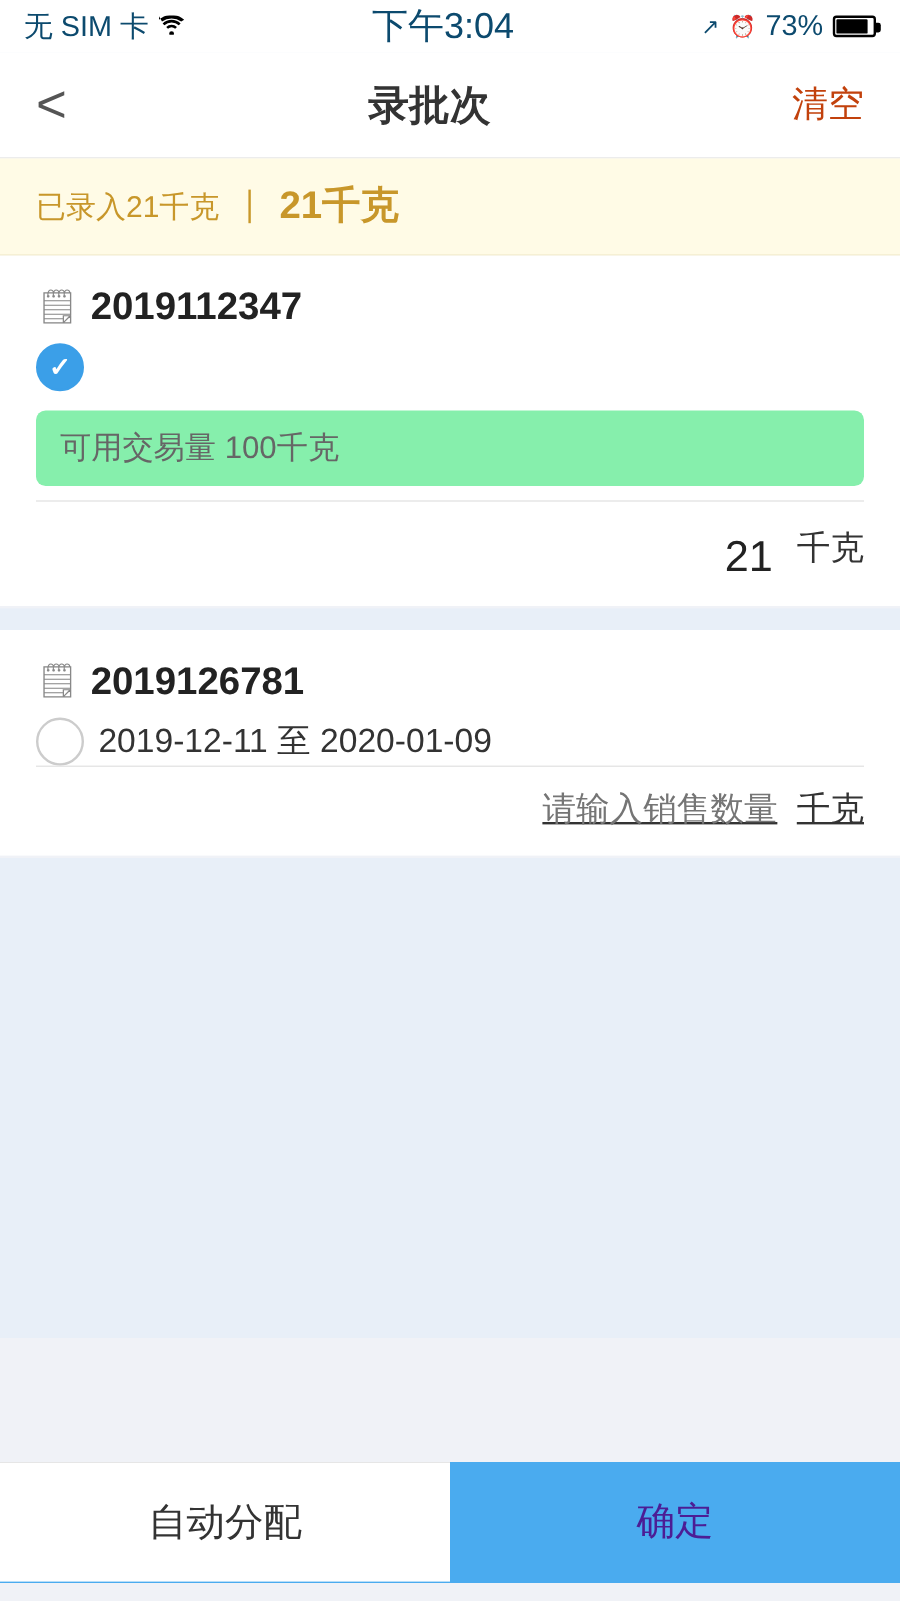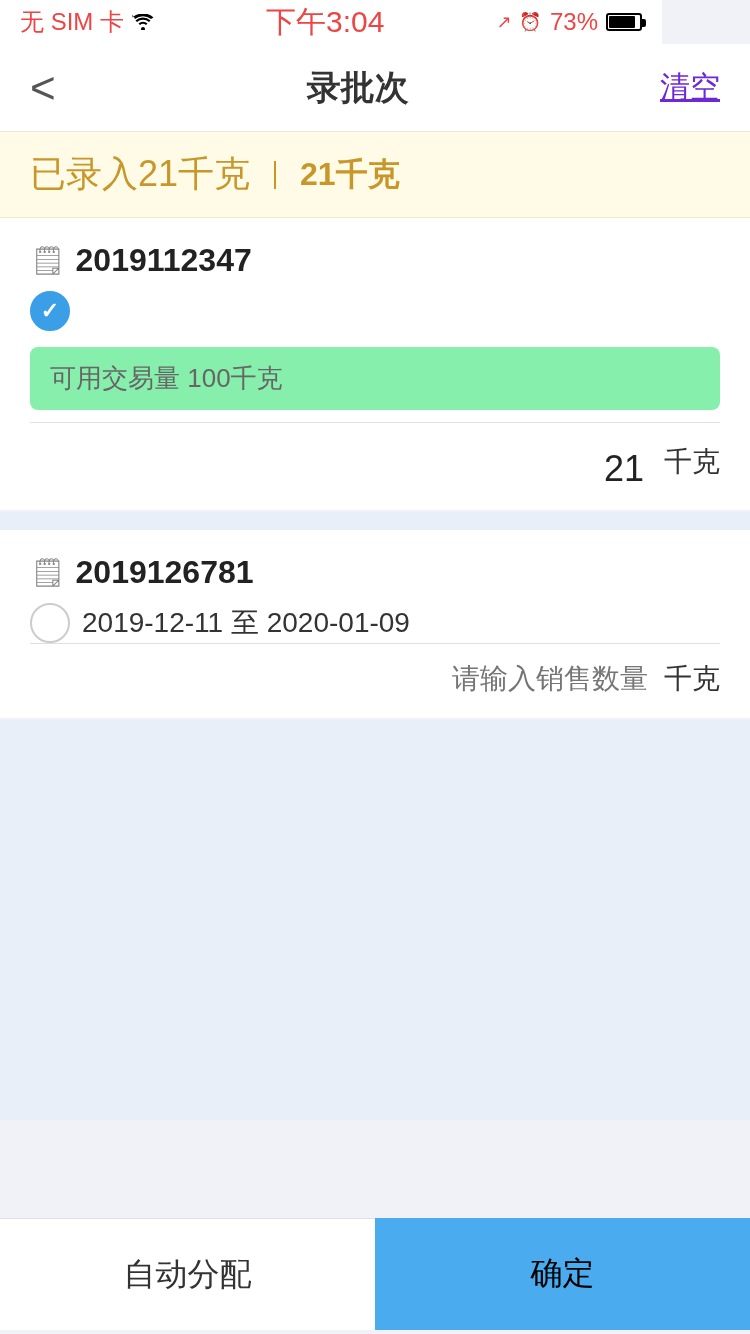--- a/index.html
+++ b/index.html
@@ -8,29 +8,29 @@
       width: 750px;
       min-height: 1334px;
       font-family: -apple-system, 'PingFang SC', 'Helvetica Neue', Arial, sans-serif;
       background: #f0f2f7;
       font-size: 28px;
       color: #333;
     }
 
     
     .status-bar {
-      width: 662px;
+      width: 750px;
       height: 44px;
       background: #fff;
       display: flex;
       align-items: center;
       justify-content: space-between;
       padding: 0 20px;
       font-size: 24px;
-      color: #ef4444;
+      color: #0c4a6e;
     }
     .status-left {
       display: flex;
       align-items: center;
       gap: 8px;
       font-size: 24px;
     }
     .status-center {
       font-size: 30px;
       font-weight: 500;
@@ -86,35 +86,34 @@
       color: #333;
       cursor: pointer;
     }
     .nav-title {
       font-size: 34px;
       font-weight: 700;
       color: #333;
     }
     .nav-action {
       font-size: 30px;
-      color: #6d28d9;
-      text-decoration: underline;
+      color: #c2410c;
     }
 
     
     .summary-bar {
       background: #fffbe6;
       padding: 18px 30px;
       display: flex;
       align-items: center;
       gap: 0;
       border-bottom: 1px solid #f0e8c8;
     }
     .summary-text {
-      font-size: 36px;
+      font-size: 25px;
       color: #c8972a;
     }
     .summary-divider {
       width: 2px;
       height: 28px;
       background: #c8972a;
       margin: 0 24px;
     }
     .summary-value {
       font-size: 32px;
@@ -208,20 +207,21 @@
       margin: 0 30px;
     }
 
     
     .input-row {
       padding: 16px 30px 20px 30px;
       display: flex;
       align-items: center;
       justify-content: space-between;
       gap: 16px;
+      text-decoration: underline;
     }
     .qty-input {
       font-size: 28px;
       color: #bbb;
       border: none;
       outline: none;
       background: transparent;
       text-align: right;
       flex: 1;
     }
@@ -237,41 +237,41 @@
     
     .background-fill {
       background: #e8eff8;
       flex: 1;
       min-height: 400px;
     }
 
     
     .bottom-bar {
       position: fixed;
-      bottom: 4px;
+      bottom: 16px;
       width: 750px;
-      height: 112px;
+      height: 100px;
       display: flex;
       justify-content: flex-end;
     }
     .btn-auto {
       flex: 1;
       background: #fff;
       border: none;
       font-size: 32px;
       color: #333;
       cursor: pointer;
       border-top: 1px solid #e0e0e0;
     }
     .btn-confirm {
       flex: 1;
       background: #4aabef;
       border: none;
       font-size: 32px;
-      color: #000000;
+      color: #4c1d95;
       cursor: pointer;
     }
 
     .page-wrapper {
       display: flex;
       flex-direction: column;
       min-height: 1334px;
     }
     .main-content {
       flex: 1;

